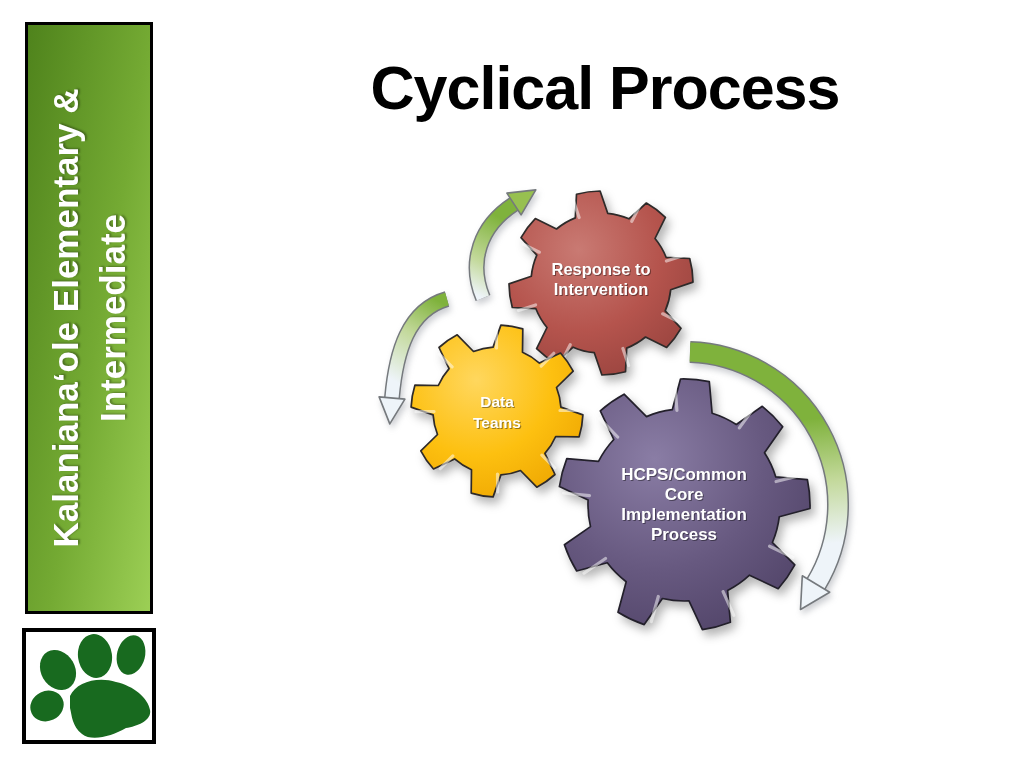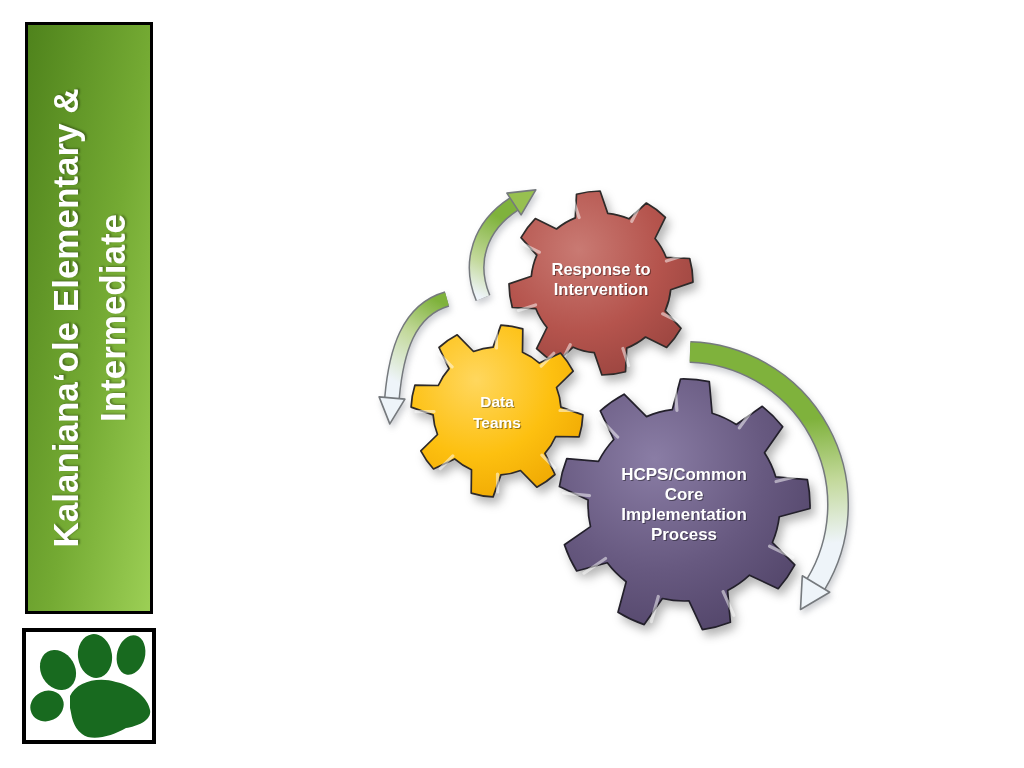--- a/index.html
+++ b/index.html
@@ -56,20 +56,21 @@
       <ellipse cx="32" cy="38" rx="17" ry="21" transform="rotate(-30 32 38)" fill="#186a1f"></ellipse>
       <ellipse cx="69" cy="24" rx="17" ry="22" transform="rotate(-8 69 24)" fill="#186a1f"></ellipse>
       <ellipse cx="105" cy="23" rx="14" ry="20" transform="rotate(14 105 23)" fill="#186a1f"></ellipse>
       <ellipse cx="21" cy="74" rx="17" ry="15" transform="rotate(-25 21 74)" fill="#186a1f"></ellipse>
       <path d="M44,64 C50,50 72,44 90,50 C108,54 122,66 124,78
                C126,88 112,94 100,96 C86,104 66,110 56,102
                C46,94 46,84 44,76 Z" fill="#186a1f"></path>
     </svg>
   </div>
 
+  <div class="title">Cyclical Process</div>
 
   <svg id="diagram" viewBox="0 0 1024 768">
       <defs>
         <linearGradient id="agrad0" gradientUnits="userSpaceOnUse" x1="470" y1="292" x2="505" y2="220">
           <stop offset="0" stop-color="#eef4f9"></stop>
           <stop offset="0.4" stop-color="#c3d99b"></stop>
           <stop offset="1" stop-color="#7fb23c"></stop>
         </linearGradient>
         <linearGradient id="agrad1" gradientUnits="userSpaceOnUse" x1="440" y1="302" x2="396" y2="382">
           <stop offset="0" stop-color="#7fb23c"></stop>

